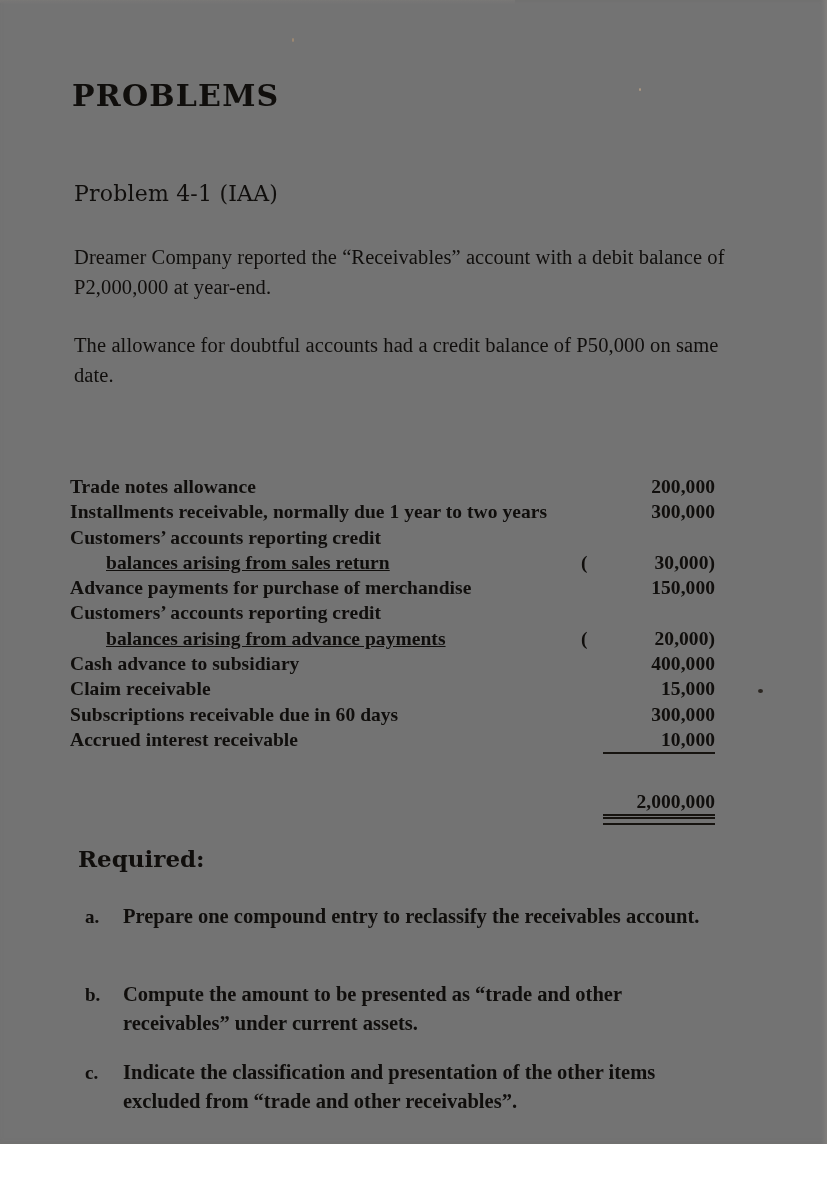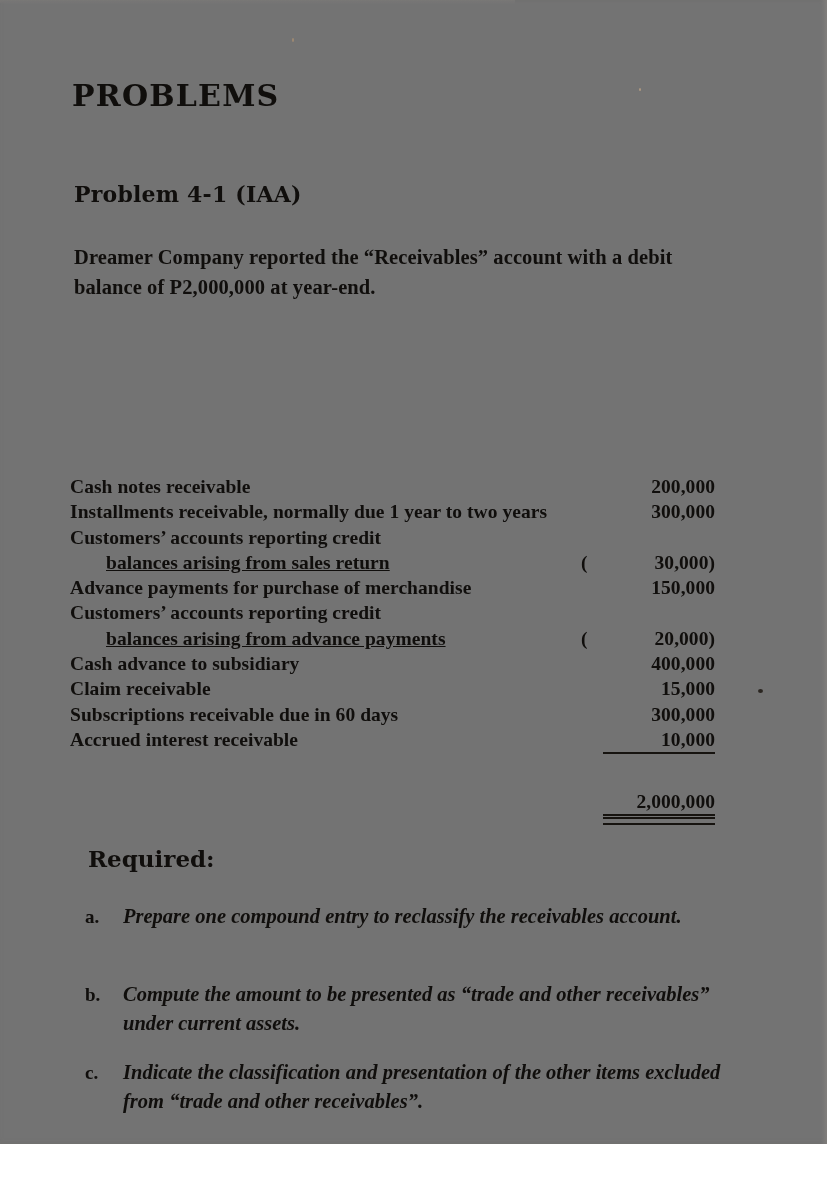--- a/index.html
+++ b/index.html
@@ -50,32 +50,32 @@
     font-weight: bold;
     letter-spacing: 1.2px;
     font-family: "DejaVu Serif", "Liberation Serif", serif;
   }
 
   .h-problem-no {
     position: absolute;
     left: 74px;
     top: 181px;
     font-size: 22px;
-    font-weight: bold;
+    font-weight: normal;
     letter-spacing: 0.2px;
     font-family: "DejaVu Serif", "Liberation Serif", serif;
   }
 
   
   .para {
     position: absolute;
     left: 74px;
     width: 665px;
     font-size: 20.5px;
-    font-weight: bold;
+    font-weight: normal;
     line-height: 30px;
     letter-spacing: 0.1px;
   }
   #para-intro  { top: 242px; }
   #para-allow  { top: 330px; }
   #para-subsid { top: 418px; }
 
   
   #ledger {
     position: absolute;
@@ -116,21 +116,21 @@
   .total-underline div {
     height: 4px;
     border-top: 2.2px solid #16130f;
     border-bottom: 2.2px solid #16130f;
     margin-top: 1px;
   }
 
   
   .h-required {
     position: absolute;
-    left: 88px;
+    left: 78px;
     top: 845px;
     font-size: 23px;
     font-weight: bold;
     font-family: "DejaVu Serif", "Liberation Serif", serif;
   }
 
   .req-item {
     position: absolute;
     left: 85px;
     width: 640px;
@@ -145,21 +145,20 @@
   .req-marker {
     position: absolute;
     left: 0;
     top: 0;
     width: 36px;
     font-size: 19px;
   }
   .req-text {
     display: block;
     margin-left: 38px;
-    font-style: italic;
   }
 
   
   .speck {
     position: absolute;
     background: #2a2520;
     border-radius: 50%;
     pointer-events: none;
   }
 </style>
@@ -174,26 +173,27 @@
   <div class="speck" style="left:758px; top:689px; width:5px; height:4px;"></div>
   <div class="speck" style="left:292px; top:38px; width:2px; height:4px; background:#a08a72;"></div>
   <div class="speck" style="left:639px; top:88px; width:2px; height:3px; background:#b09a82;"></div>
 
   <div class="h-problems">PROBLEMS</div>
 
   <div class="h-problem-no">Problem 4-1 (IAA)</div>
 
   <div class="para" id="para-intro">Dreamer Company reported the “Receivables” account with a debit balance of P2,000,000 at year-end.</div>
 
+  <div class="para" id="para-allow">The allowance for doubtful accounts had a credit balance of P50,000 on same date.</div>
 
 
   <table id="ledger">
     <tbody id="ledger-body">
         <tr>
-          <td class="c-label">Cash notes receivable</td>
+          <td class="c-label">Trade notes allowance</td>
           <td class="c-paren"></td>
           <td class="c-amount">200,000</td>
         </tr>
         <tr>
           <td class="c-label">Installments receivable, normally due 1 year to two years</td>
           <td class="c-paren"></td>
           <td class="c-amount">300,000</td>
         </tr>
         <tr>
           <td class="c-label">Customers’ accounts reporting credit</td>

